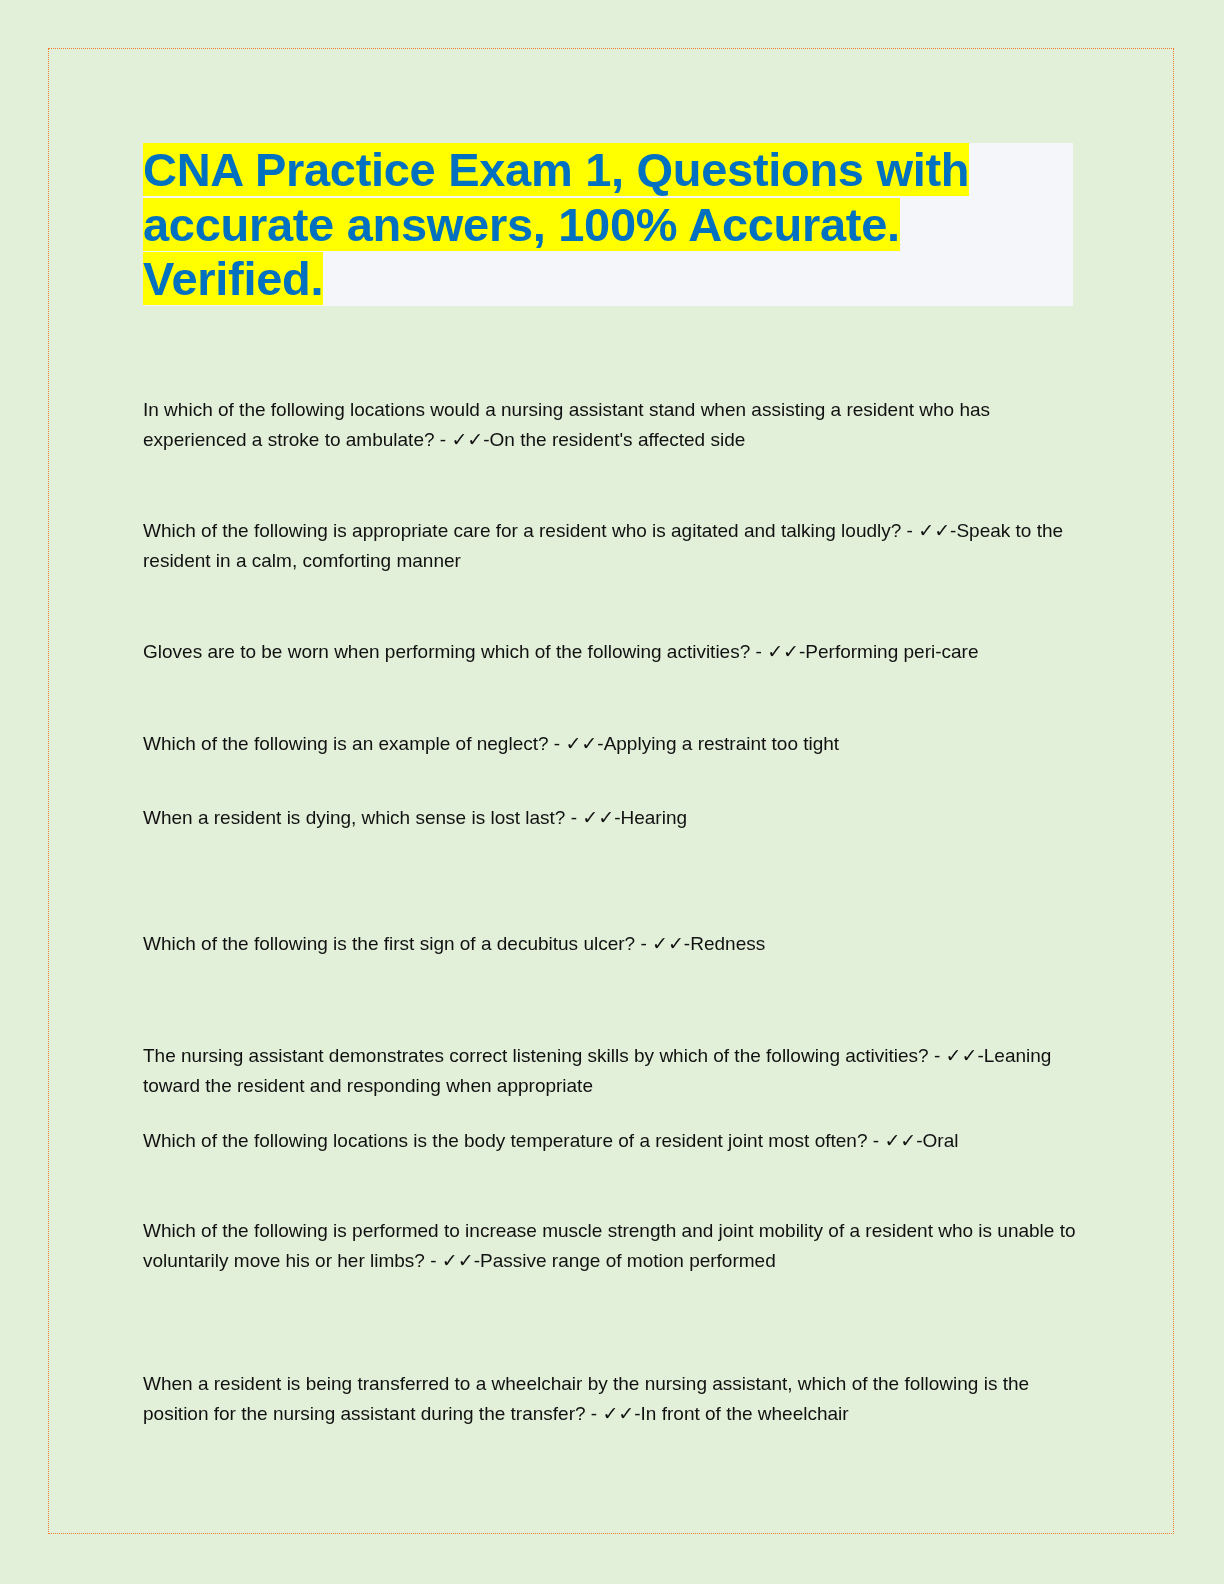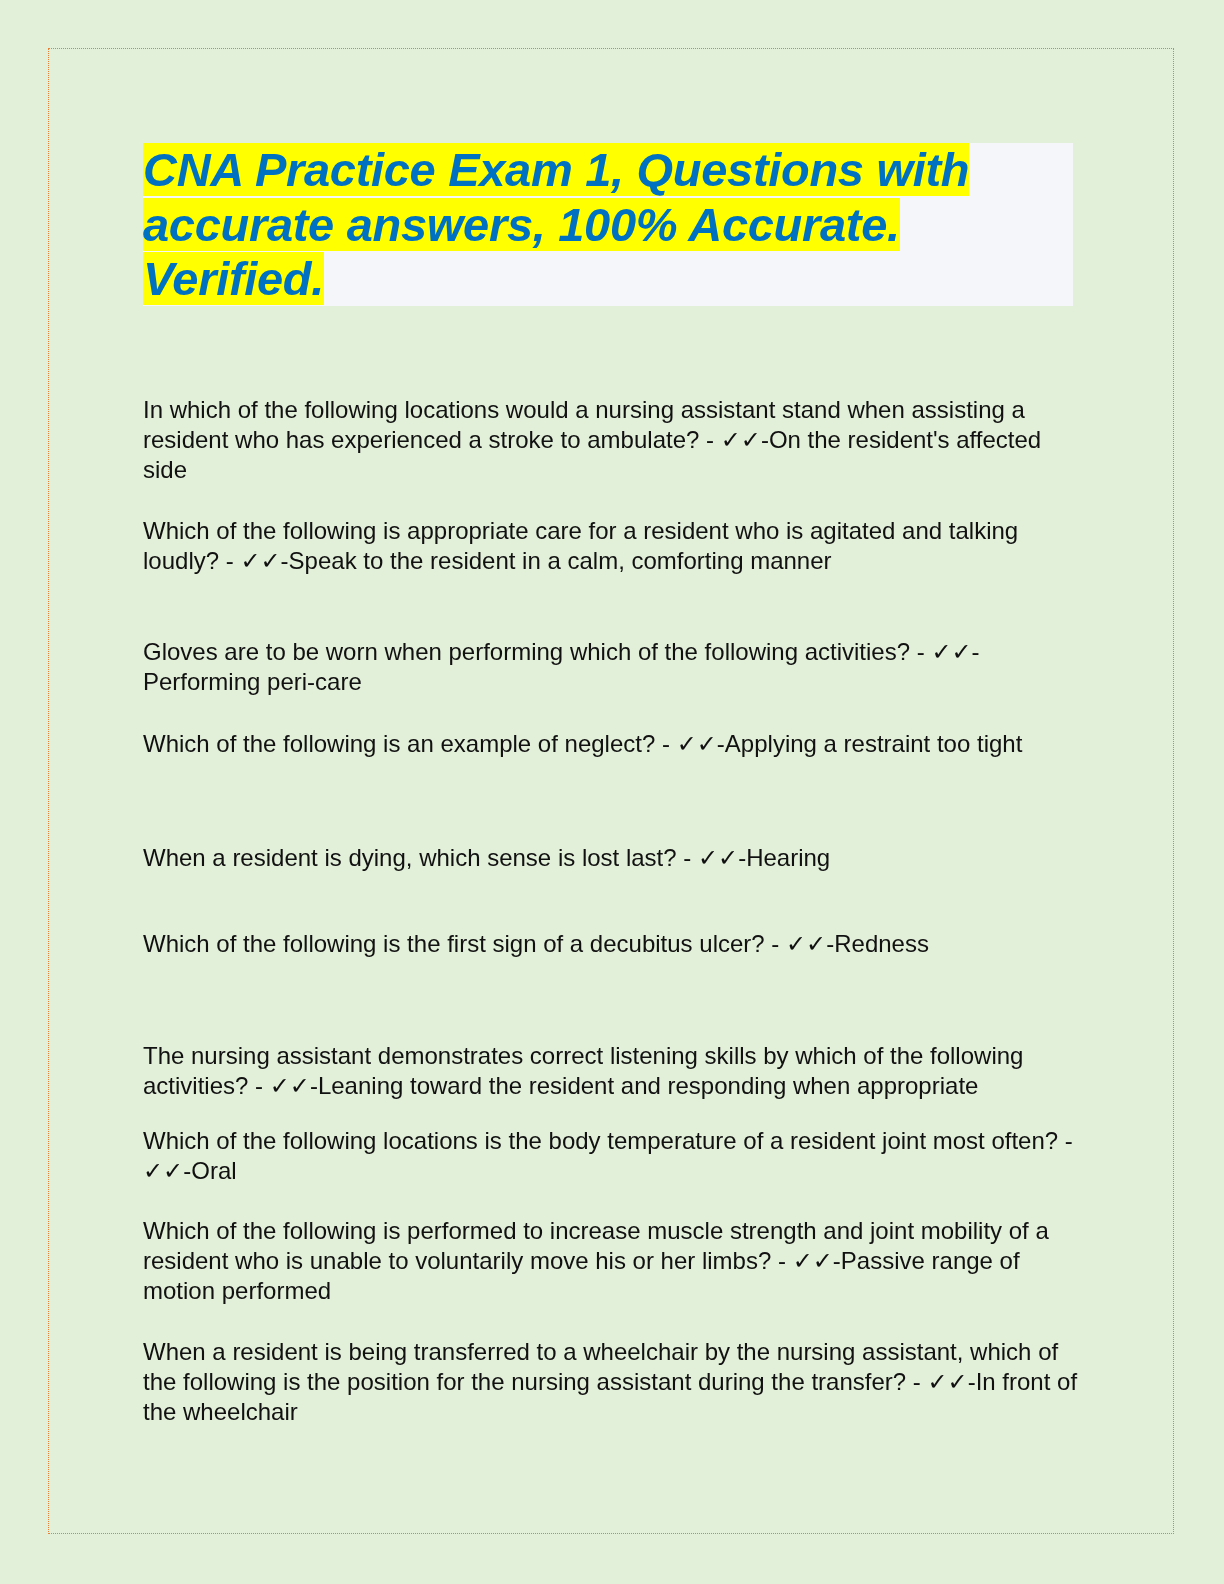--- a/index.html
+++ b/index.html
@@ -24,36 +24,35 @@
       background: #f4f6fa;
     }
     .title {
       margin: 0;
       font-family: "Liberation Sans", sans-serif;
       font-weight: bold;
       font-size: 47px;
       line-height: 54.5px;
       color: #0070c0;
       letter-spacing: -0.3px;
-      font-style: italic;
     }
     .title span.hl {
       background: #ffff00;
       box-decoration-break: clone;
       -webkit-box-decoration-break: clone;
     }
     .qa-list {
       position: absolute;
       left: 143px; top: 395px;
       width: 940px;
     }
     .qa {
       margin: 0;
       font-family: "Liberation Sans", sans-serif;
-      font-size: 24px;
+      font-size: 19px;
       line-height: 30px;
       color: #111;
       position: absolute;
       left: 0;
       width: 935px;
     }
   </style>
 </head>
 <body>
 
@@ -61,19 +60,19 @@
 
 <div class="title-box">
   <h1 class="title"><span class="hl">CNA Practice Exam 1, Questions with accurate answers, 100% Accurate. Verified.</span></h1>
 </div>
 
 <div class="qa-list">
   <p class="qa" style="top:0px"><span>In which of the following locations would a nursing assistant stand when assisting a resident who has experienced a stroke to ambulate?</span><span> - ✓✓-</span><span>On the resident's affected side</span></p>
   <p class="qa" style="top:121px"><span>Which of the following is appropriate care for a resident who is agitated and talking loudly?</span><span> - ✓✓-</span><span>Speak to the resident in a calm, comforting manner</span></p>
   <p class="qa" style="top:242px"><span>Gloves are to be worn when performing which of the following activities?</span><span> - ✓✓-</span><span>Performing peri-care</span></p>
   <p class="qa" style="top:334px"><span>Which of the following is an example of neglect?</span><span> - ✓✓-</span><span>Applying a restraint too tight</span></p>
-  <p class="qa" style="top:448px"><span>When a resident is dying, which sense is lost last?</span><span> - ✓✓-</span><span>Hearing</span></p>
+  <p class="qa" style="top:408px"><span>When a resident is dying, which sense is lost last?</span><span> - ✓✓-</span><span>Hearing</span></p>
   <p class="qa" style="top:534px"><span>Which of the following is the first sign of a decubitus ulcer?</span><span> - ✓✓-</span><span>Redness</span></p>
   <p class="qa" style="top:646px"><span>The nursing assistant demonstrates correct listening skills by which of the following activities?</span><span> - ✓✓-</span><span>Leaning toward the resident and responding when appropriate</span></p>
   <p class="qa" style="top:731px"><span>Which of the following locations is the body temperature of a resident joint most often?</span><span> - ✓✓-</span><span>Oral</span></p>
   <p class="qa" style="top:821px"><span>Which of the following is performed to increase muscle strength and joint mobility of a resident who is unable to voluntarily move his or her limbs?</span><span> - ✓✓-</span><span>Passive range of motion performed</span></p>
-  <p class="qa" style="top:942px"><span>When a resident is being transferred to a wheelchair by the nursing assistant, which of the following is the position for the nursing assistant during the transfer?</span><span> - ✓✓-</span><span>In front of the wheelchair</span></p>
+  <p class="qa" style="top:974px"><span>When a resident is being transferred to a wheelchair by the nursing assistant, which of the following is the position for the nursing assistant during the transfer?</span><span> - ✓✓-</span><span>In front of the wheelchair</span></p>
 </div>
 
 </body></html>

